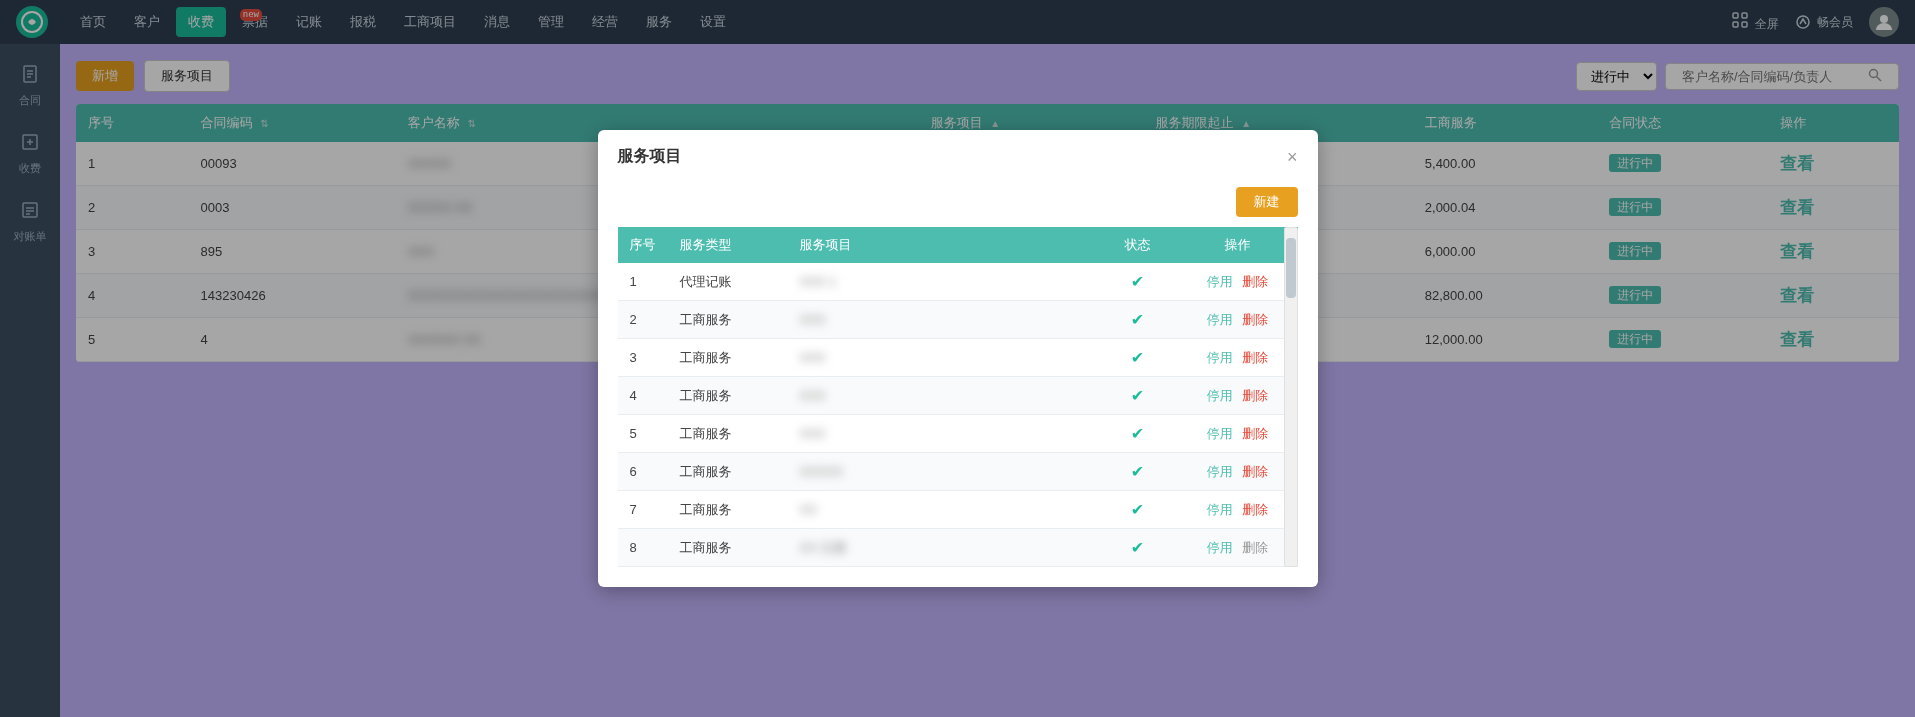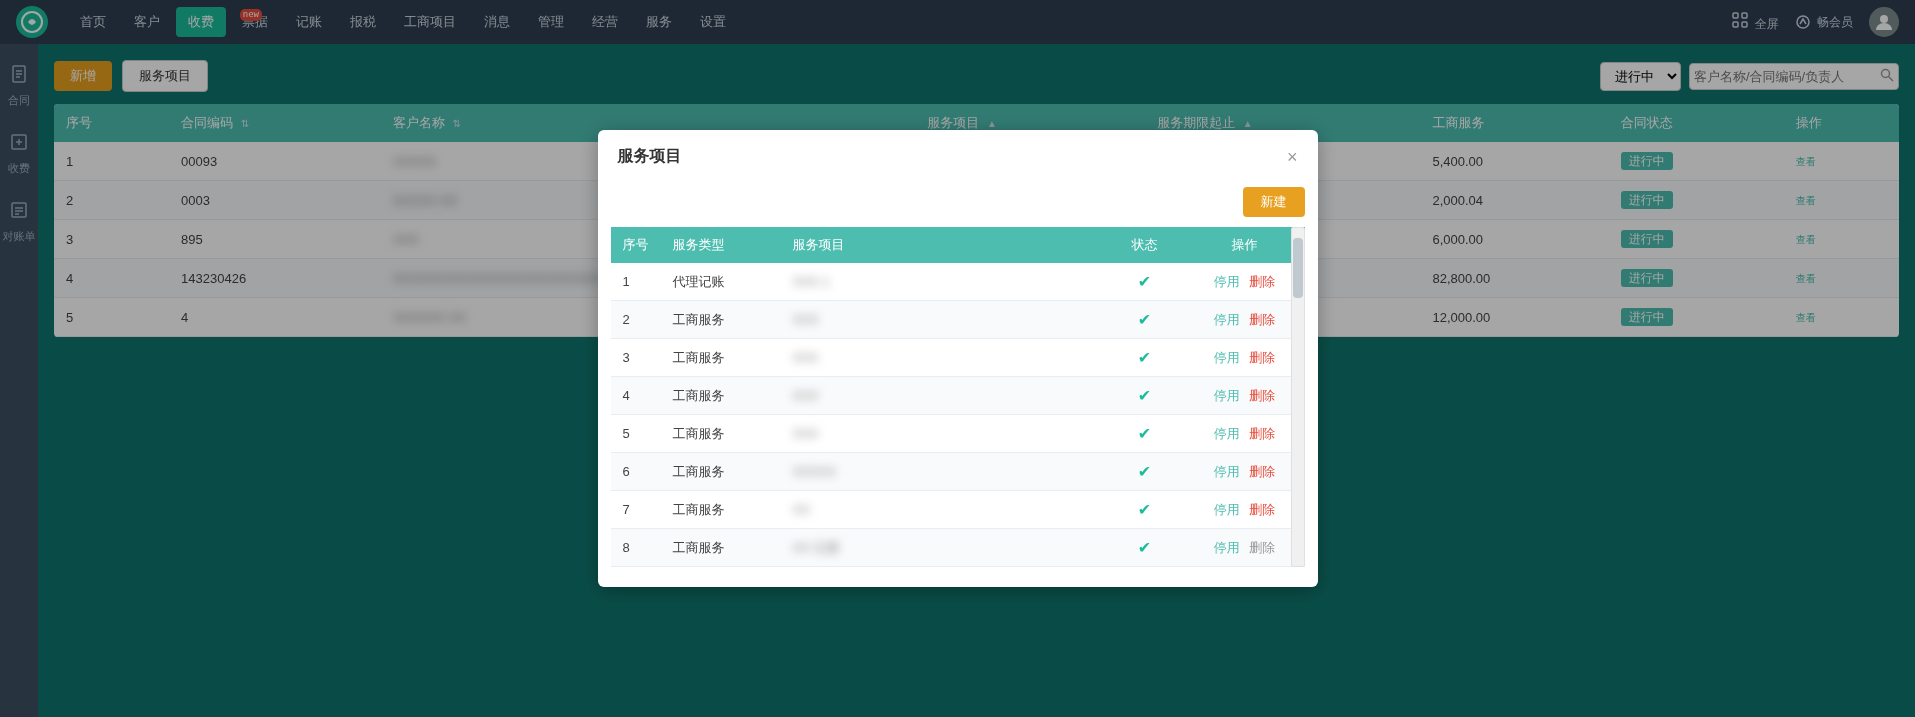--- a/index.html
+++ b/index.html
@@ -35,33 +35,33 @@
       width: 30px; height: 30px; border-radius: 50%;
       background: #7f8c8d; display: flex; align-items: center; justify-content: center;
       color: white;
     }
 
     
     .layout { display: flex; margin-top: 44px; height: calc(100vh - 44px); }
 
     
     .sidebar {
-      width: 38px; background: #3d4f62;
+      width: 60px; background: #3d4f62;
       display: flex; flex-direction: column; align-items: center;
       padding-top: 10px; gap: 4px; flex-shrink: 0;
     }
     .sidebar-item {
       display: flex; flex-direction: column; align-items: center;
       padding: 10px 0; width: 100%; cursor: pointer;
       color: #a0b0c0; font-size: 11px; gap: 4px;
     }
     .sidebar-item .icon { font-size: 18px; }
 
     
-    .main { flex: 1; background: #0f766e; padding: 16px; overflow: auto; position: relative; }
+    .main { flex: 1; background: #c4b5fd; padding: 16px; overflow: auto; position: relative; }
 
     
     .toolbar {
       display: flex; align-items: center; gap: 10px; margin-bottom: 12px;
     }
     .btn-new {
       background: #e8a020; color: white; border: none;
       padding: 6px 16px; border-radius: 4px; cursor: pointer; font-size: 13px;
     }
     .btn-service {
@@ -69,39 +69,39 @@
       padding: 6px 16px; border-radius: 4px; cursor: pointer; font-size: 13px;
     }
     .filter-right { margin-left: auto; display: flex; align-items: center; gap: 8px; }
     .filter-select {
       padding: 5px 10px; border: 1px solid #ccc; border-radius: 4px;
       background: white; font-size: 13px;
     }
     .search-box {
       display: flex; align-items: center;
       background: white; border: 1px solid #ccc; border-radius: 4px;
-      padding: 4px 4px; gap: 6px;
+      padding: 4px 16px; gap: 6px;
     }
     .search-box input { border: none; outline: none; font-size: 13px; width: 180px; color: #999; }
 
     
     .data-table { width: 100%; border-collapse: collapse; background: white; border-radius: 4px; overflow: hidden; }
     .data-table thead tr { background: #4dbdb0; color: white; }
     .data-table thead th {
       padding: 10px 12px; text-align: left; font-weight: normal; font-size: 13px;
     }
     .data-table tbody tr { border-bottom: 1px solid #e8edf2; }
     .data-table tbody tr:nth-child(even) { background: #f7fafc; }
     .data-table tbody td { padding: 10px 12px; font-size: 13px; color: #444; }
     .data-table .status-tag {
       background: #4dbdb0; color: white; padding: 2px 8px;
       border-radius: 3px; font-size: 12px;
     }
     .data-table .link-btn {
-      color: #4dbdb0; cursor: pointer; font-size: 10px;
+      color: #4dbdb0; cursor: pointer; font-size: 17px; font-weight: bold;
     }
     .blurred { filter: blur(5px); user-select: none; color: #888; }
 
     
     .overlay {
       position: fixed; top: 0; left: 0; right: 0; bottom: 0;
       background: rgba(0,0,0,0.35); z-index: 200;
       display: flex; align-items: center; justify-content: center;
     }
     .modal {
@@ -109,21 +109,21 @@
       display: flex; flex-direction: column; box-shadow: 0 4px 20px rgba(0,0,0,0.3);
     }
     .modal-header {
       display: flex; align-items: center; justify-content: space-between;
       padding: 16px 20px 10px; border-bottom: none;
     }
     .modal-title { font-size: 16px; font-weight: bold; color: #333; }
     .modal-close {
       cursor: pointer; color: #999; font-size: 18px; line-height: 1;
     }
-    .modal-body { padding: 10px 13px 20px; overflow-y: auto; flex: 1; }
+    .modal-body { padding: 10px 20px 20px; overflow-y: auto; flex: 1; }
     .modal-toolbar { display: flex; justify-content: flex-end; margin-bottom: 10px; }
     .btn-modal-new {
       background: #e8a020; color: white; border: none;
       padding: 6px 18px; border-radius: 4px; cursor: pointer; font-size: 13px;
     }
     .modal-table { width: 100%; border-collapse: collapse; }
     .modal-table thead tr { background: #4dbdb0; color: white; }
     .modal-table thead th { padding: 9px 12px; text-align: left; font-weight: normal; font-size: 13px; }
     .modal-table tbody tr { border-bottom: 1px solid #e8edf2; }
     .modal-table tbody tr:nth-child(even) { background: #f9fafb; }

